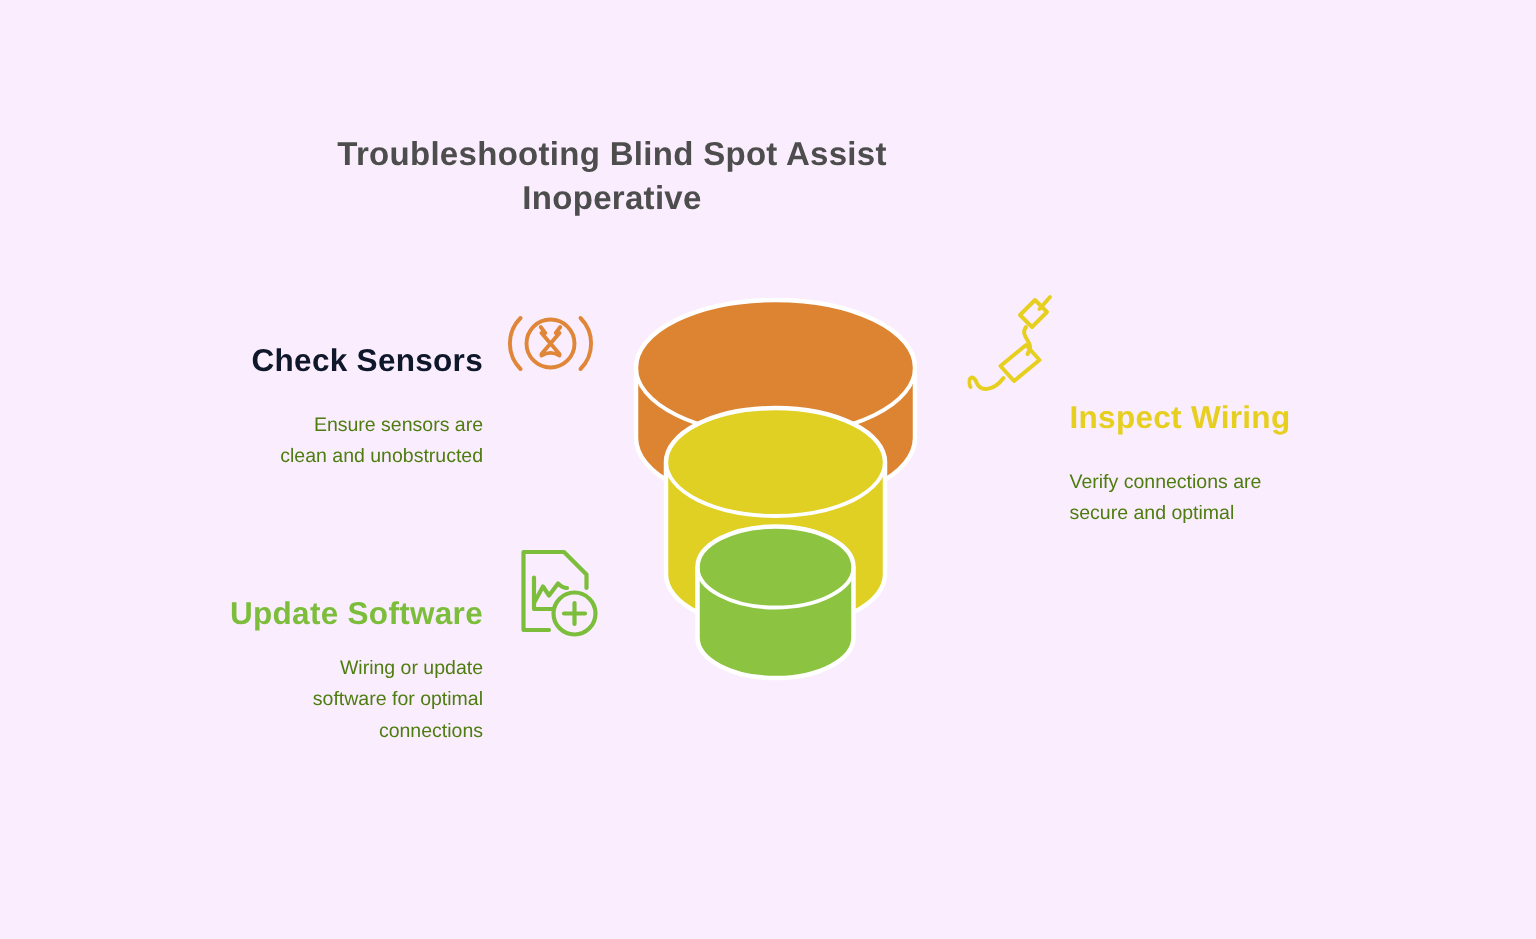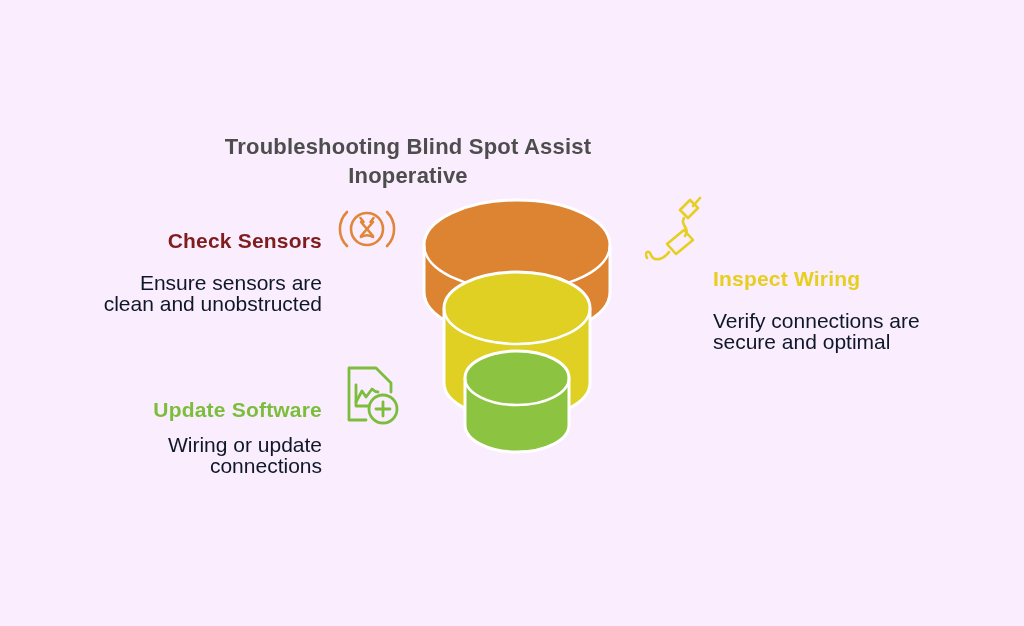--- a/index.html
+++ b/index.html
@@ -10,34 +10,33 @@
     font-family: "Liberation Sans", sans-serif;
     overflow: hidden;
   }
   .page-title {
     position: absolute;
     top: 88px; left: 0; width: 816px;
     text-align: center;
     font-size: 22px; font-weight: 700;
     line-height: 29px;
     letter-spacing: 0.2px;
-    margin-top: 44px;
   }
   .page-title span { display: block; }
   .step { position: absolute; }
   .step .step-label {
     font-size: 21px; font-weight: 700;
     line-height: 26px;
     margin: 0 0 18px 0;
     letter-spacing: 0.2px;
   }
   .step .step-desc {
-    font-size: 21px;
+    font-size: 13px;
     line-height: 21px;
-    color: #0f172a;
+    color: #4d7c0f;
     margin: 0;
   }
   .step .step-desc span { display: block; }
   .step-left { right: 702px; width: 300px; text-align: right; }
   .step-right { left: 713px; width: 230px; text-align: left; }
   #step-check-sensors { top: 228px; }
   #step-inspect-wiring { top: 230px; }
   #step-update-software { top: 397px; }
   #step-update-software .step-label { margin-bottom: 11px; }
   .icon-svg { position: absolute; }
@@ -66,21 +65,21 @@
     <path d="M 444,308 A 73,36 0 0 0 590,308" fill="none" stroke-width="2.6" stroke="#FFFFFF"></path>
   </g>
 
   <g>
     <path d="M 465,378 A 52,27 0 0 1 569,378 L 569,425 A 52,27 0 0 1 465,425 Z" stroke-width="3" stroke-linejoin="round" fill="#8CC441" stroke="#FFFFFF"></path>
     <path d="M 465,378 A 52,27 0 0 0 569,378" fill="none" stroke-width="2.6" stroke="#FFFFFF"></path>
   </g>
 </svg>
 
 <div id="step-check-sensors" class="step step-left">
-  <h2 class="step-label" style="color: #7f1d1d; text-align: right;">Check Sensors</h2>
+  <h2 class="step-label" style="color: #0f172a; text-align: right;">Check Sensors</h2>
   <p class="step-desc">
     <span>Ensure sensors are</span>
     <span>clean and unobstructed</span>
   </p>
 </div>
 <svg id="icon-sensors" class="icon-svg" width="60" height="57" viewBox="0 0 60 57">
   <g fill="none" stroke-width="2.6" stroke-linecap="round" stroke-linejoin="round" stroke="#E08638">
     <path d="M 10,11 A 24,24 0 0 0 10,45"></path>
     <path d="M 50,11 A 24,24 0 0 1 50,45"></path>
     <circle cx="30" cy="28" r="16"></circle>
@@ -106,20 +105,21 @@
     <path d="M 39,23 C 34,30 46,33 40,41"></path>
     <path d="M 22,49 L 39,35 L 48,45 L 31,59 Z"></path>
     <path d="M 24,57 C 18,65 9,67 6,60 C 4,54 -1,57 2,63"></path>
   </g>
 </svg>
 
 <div id="step-update-software" class="step step-left">
   <h2 class="step-label" style="color: rgb(124, 190, 60);">Update Software</h2>
   <p class="step-desc">
     <span>Wiring or update</span>
+    <span>software for optimal</span>
     <span>connections</span>
   </p>
 </div>
 <svg id="icon-software" class="icon-svg" width="63" height="66" viewBox="0 0 63 66">
   <g fill="none" stroke-width="2.8" stroke-linecap="round" stroke-linejoin="round" stroke="#7CBE3C">
     <path d="M 27,57 L 10,57 L 10,5 L 37,5 L 52,20 L 52,29"></path>
     <path d="M 17,22 L 17,43 L 30,43"></path>
     <path d="M 17,39 L 23,28 L 27,34 L 33,26 C 35,28 37,29 39,29"></path>
     <circle cx="44" cy="46" r="14" fill="#FAEDFD"></circle>
     <path d="M 44,39 L 44,53"></path>

